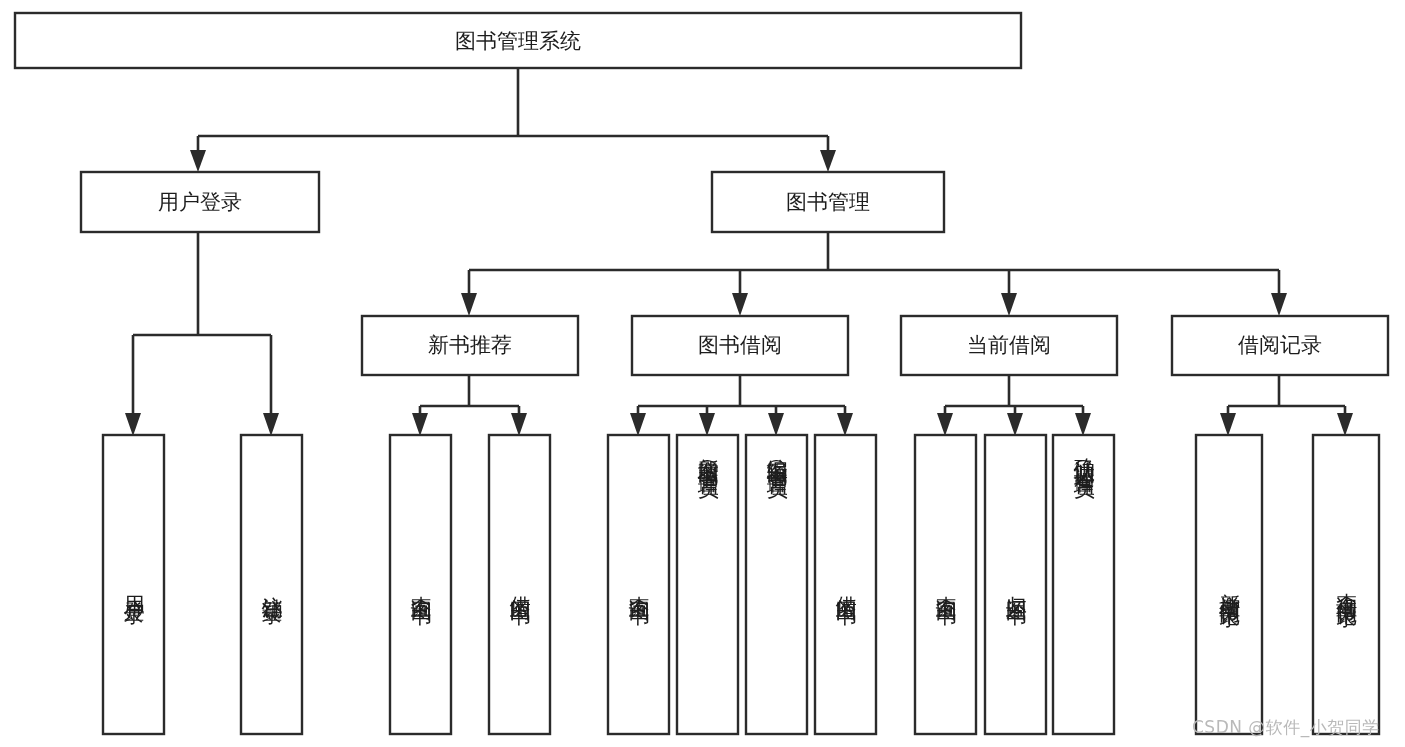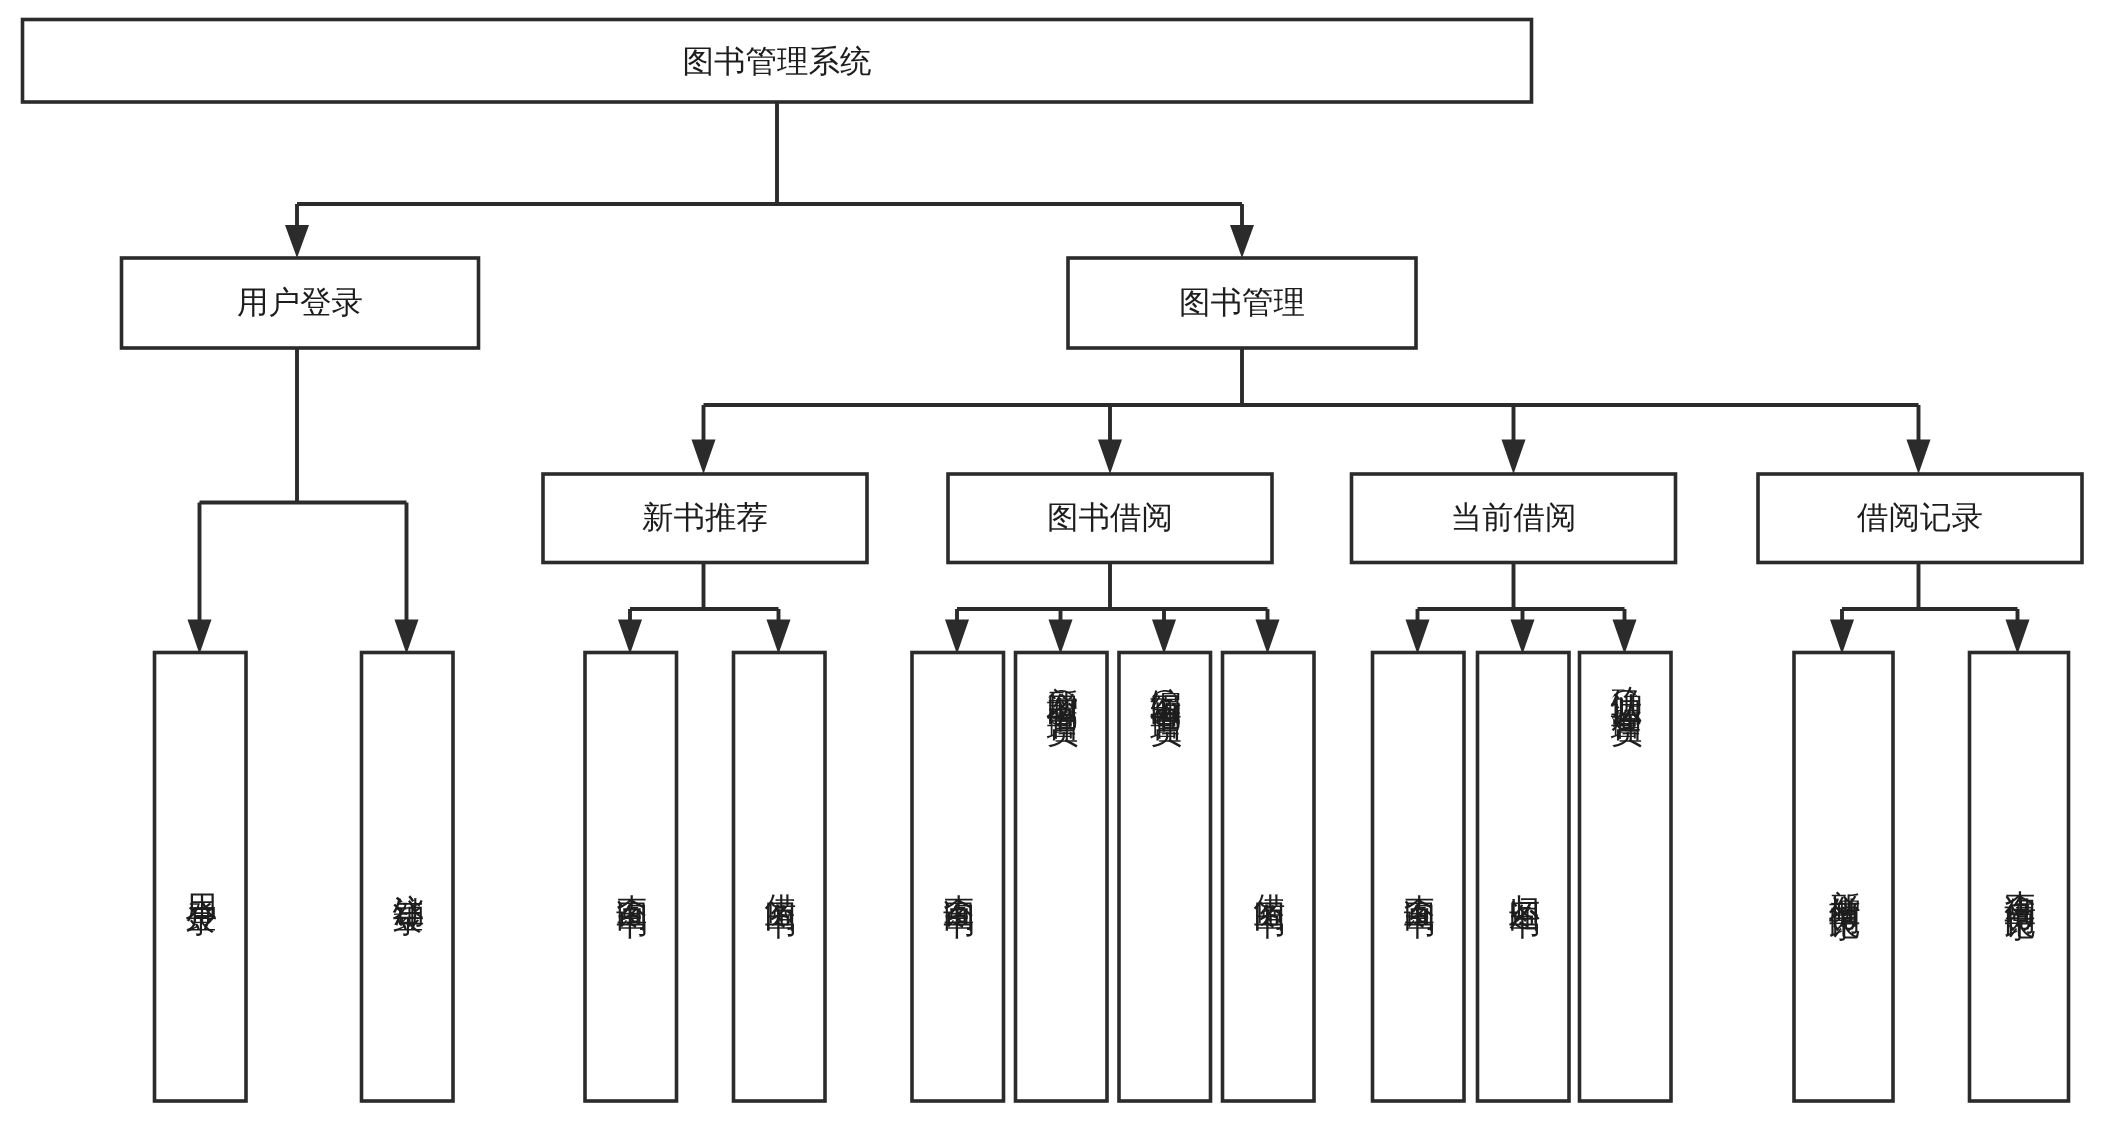--- a/index.html
+++ b/index.html
@@ -251,14 +251,15 @@
     <span class="node-label-v" style="margin-top:6px;">确认归还（管理员）</span>
   </div>
 
   <div class="node-label-v-wrap" style="left:1196px; top:435px; width:66px; height:299px;">
     <span class="node-label-v">新增借阅记录</span>
   </div>
   <div class="node-label-v-wrap" style="left:1313px; top:435px; width:66px; height:299px;">
     <span class="node-label-v">查询借阅记录</span>
   </div>
 
+  <div class="watermark" style="left:1192px; top:716px;">CSDN @软件_小贺同学</div>
 
 </div>
 
 </body></html>

